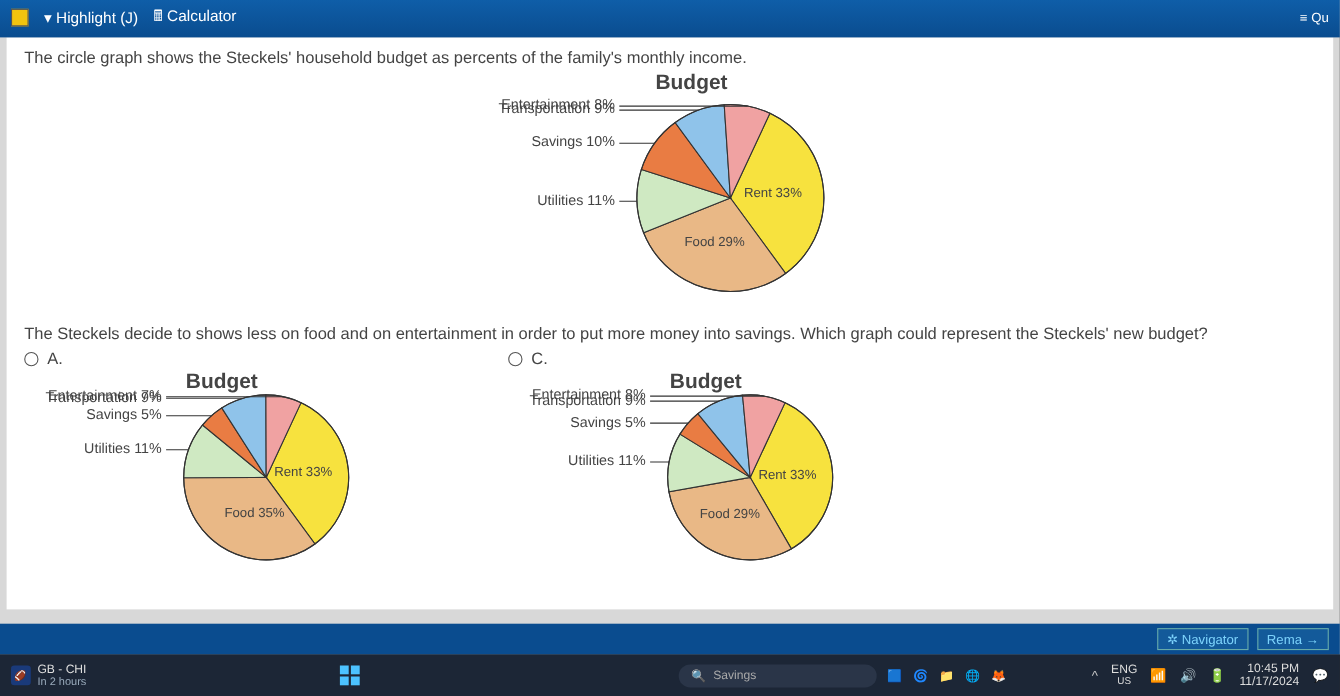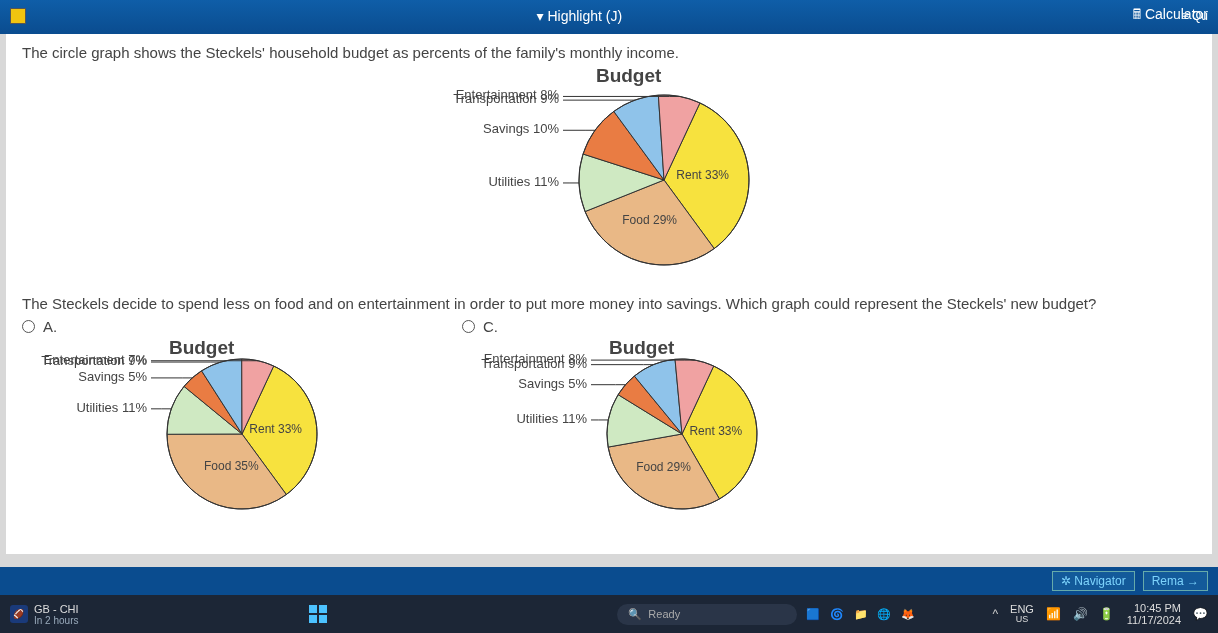--- a/index.html
+++ b/index.html
@@ -27,21 +27,20 @@
   }
   .tool-bar {
     background: linear-gradient(#0f5ea8, #0a4c8f);
     color: #fff;
     padding: 4px 10px 6px;
     font-size: 14px;
     display: flex;
     align-items: center;
     gap: 14px;
     position: relative;
-    justify-content: space-between;
   }
   .highlight-swatch {
     width: 16px; height: 16px; background: #f1c40f; border: 1px solid #555;
   }
   .tool-bar .right {
     position: absolute; right: 10px; text-align: right; font-size: 12px;
   }
   .content {
     background: #fff;
     margin: 0 6px;
@@ -148,21 +147,21 @@
           </svg>
           <div class="lbl in" style="left: 237.297px; top: 102.853px;">Rent 33%</div>
           <div class="lbl in" style="left: 183.285px; top: 147.854px;">Food 29%</div>
           <div class="lbl" style="top: 22.4505px; right: 220px; left: auto; text-align: right;">Entertainment 8%</div>
           <div class="lbl" style="top: 26.1261px; right: 220px; left: auto; text-align: right;">Transportation 9%</div>
           <div class="lbl" style="top: 56.2786px; right: 220px; left: auto; text-align: right; margin-left: 24px;">Savings 10%</div>
           <div class="lbl" style="top: 108.966px; right: 220px; left: auto; text-align: right;">Utilities 11%</div>
         </div>
     </div>
 
-    <p class="question-row">The Steckels decide to spend less on food and on entertainment in order to put more money into savings. Which graph could represent the Steckels' new budget?</p>
+    <p class="question-row">The Steckels decide to shows less on food and on entertainment in order to put more money into savings. Which graph could represent the Steckels' new budget?</p>
 
     <div class="options">
       <div class="option">
         <div class="option-header">
           <span class="radio"></span>
           <span>A.</span>
         </div>
         <div class="chart small" id="chart-a" style="position: relative;">
             <div class="chart-title">Budget</div>
             <svg width="320" height="180" style="position: absolute; left: 0px; top: 0px;">
@@ -234,21 +233,21 @@
     </div>
   </div>
   <div class="winlogo" style="margin-left:220px">
     <span></span>
       <span></span>
       <span></span>
       <span></span>
   </div>
   <div class="search">
     <span>🔍</span>
-    <span>Ready</span>
+    <span>Savings</span>
   </div>
   <span>🟦</span>
   <span>🌀</span>
   <span>📁</span>
   <span>🌐</span>
   <span>🦊</span>
   <div class="tray">
     <span class="tray-icon">^</span>
     <div style="text-align:center;line-height:1">
       <div>ENG</div>

